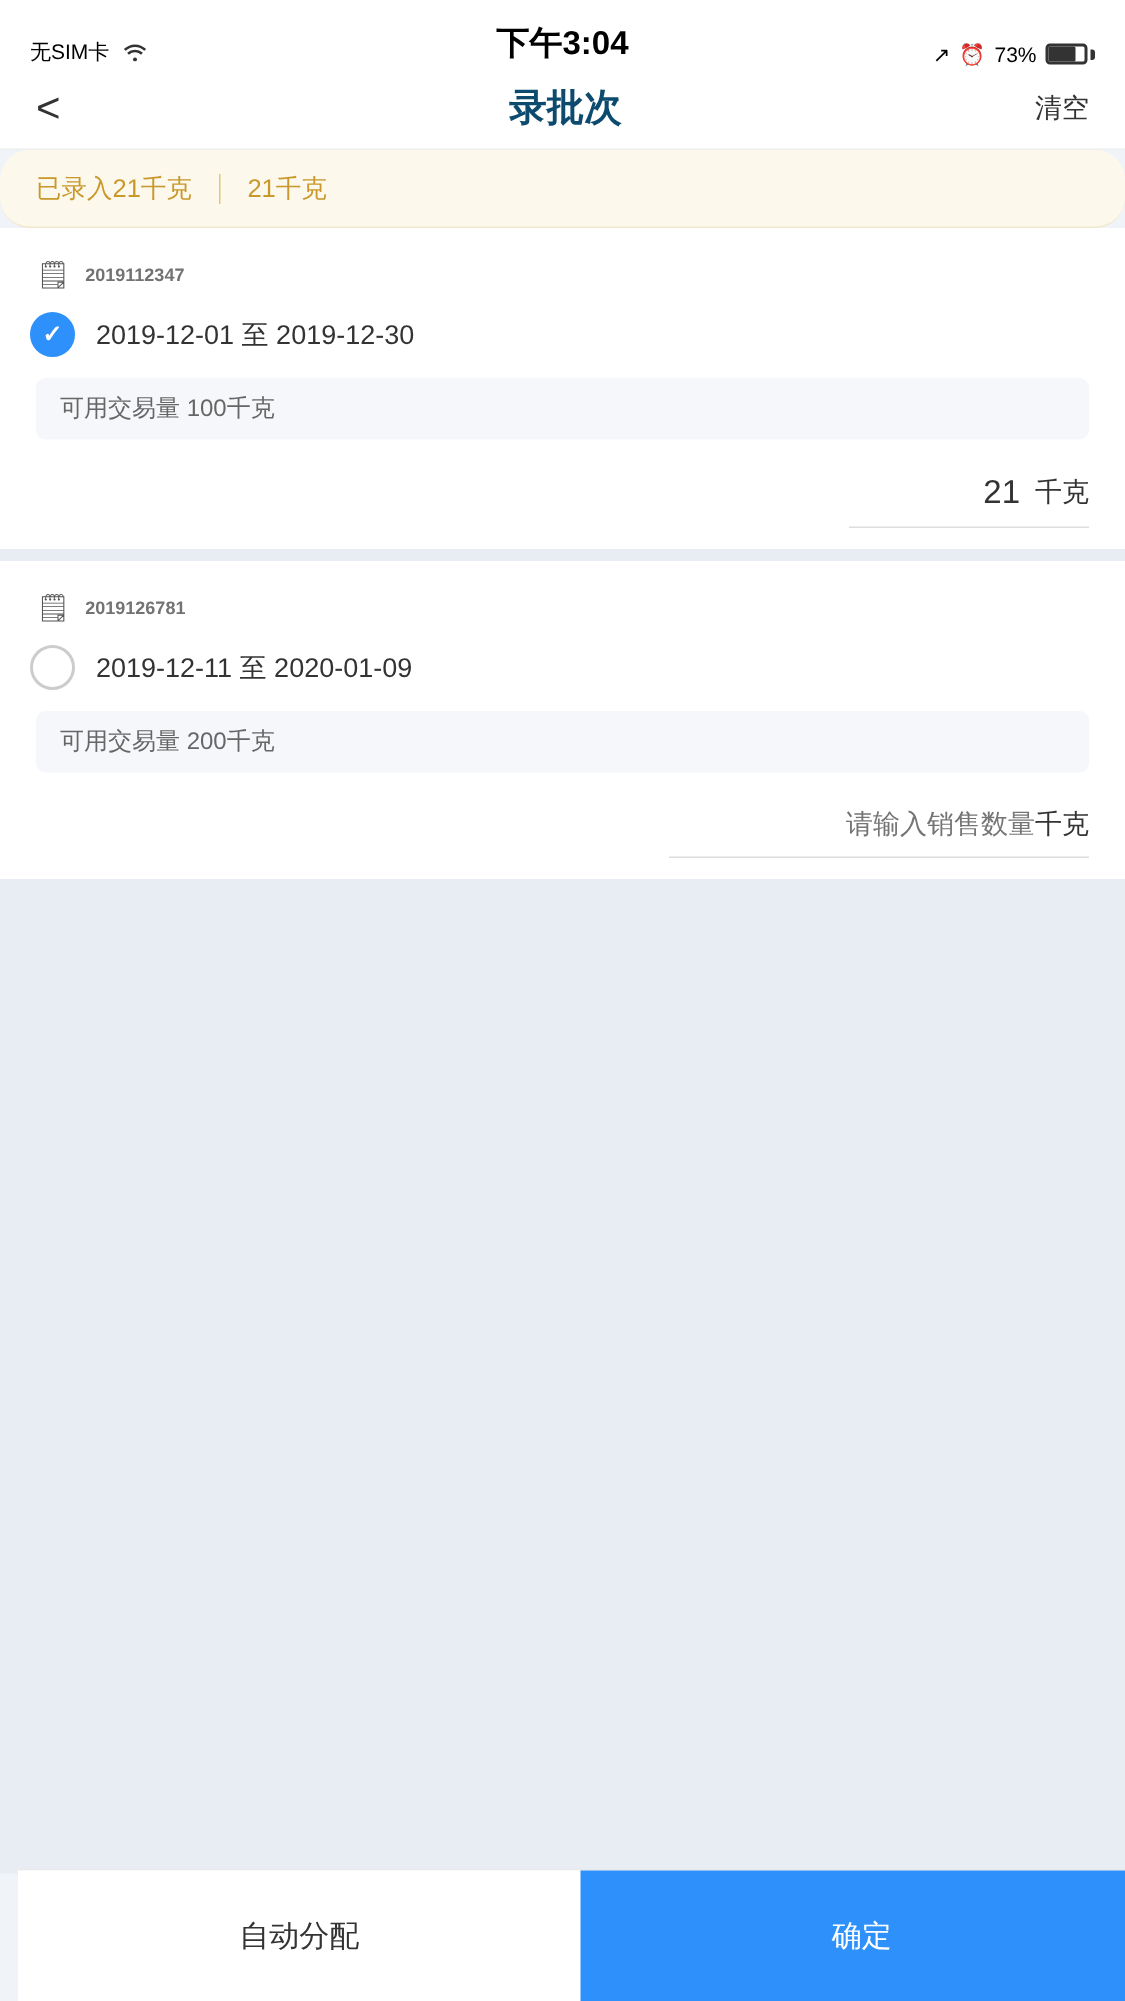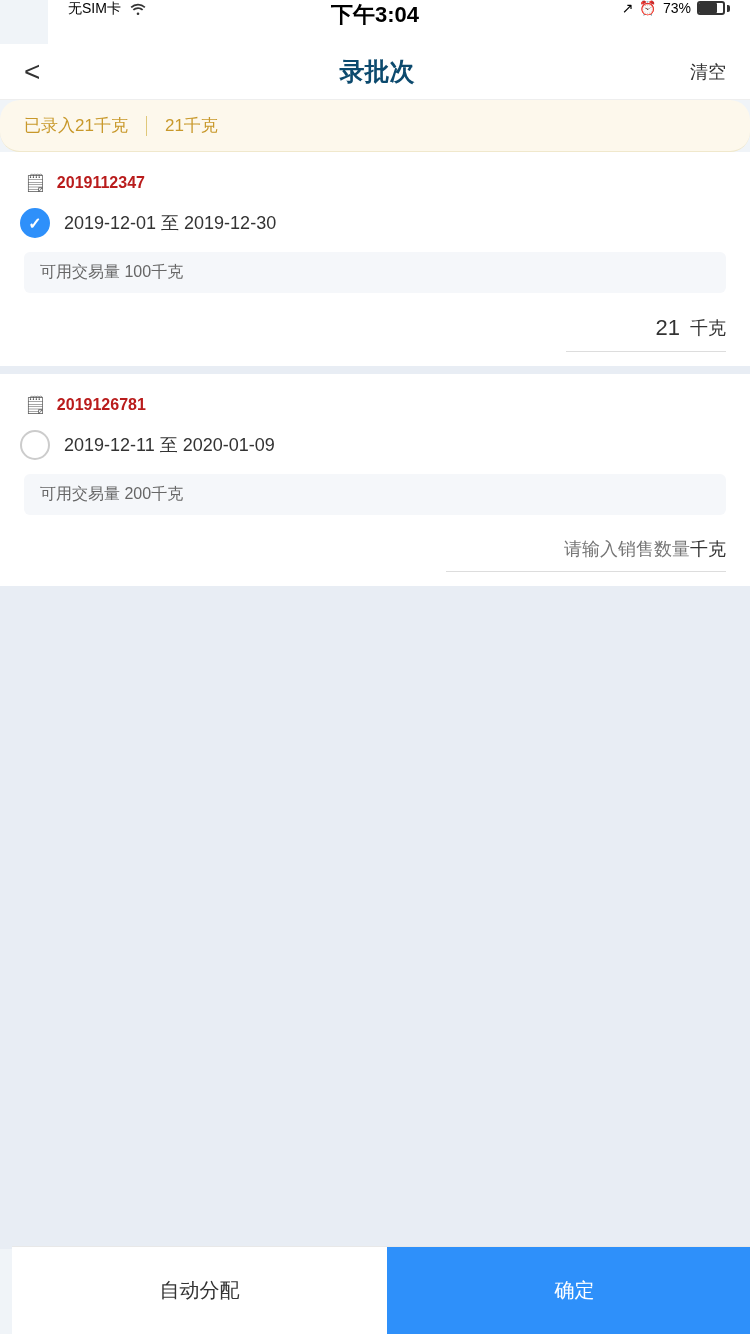--- a/index.html
+++ b/index.html
@@ -10,26 +10,25 @@
       width: 750px;
       min-height: 1334px;
       overflow-x: hidden;
     }
 
     
     .status-bar {
       background: #fff;
       height: 44px;
       display: flex;
-      align-items: flex-start;
+      align-items: flex-end;
       justify-content: space-between;
       padding: 0 20px;
       font-size: 15px;
       font-weight: 500;
-      margin-left: 48px;
     }
     .status-left {
       display: flex;
       align-items: center;
       gap: 8px;
       font-size: 14px;
     }
     .status-center {
       font-size: 22px;
       font-weight: 600;
@@ -133,23 +132,23 @@
       display: flex;
       align-items: center;
       padding: 20px 24px 6px 24px;
       gap: 10px;
     }
     .batch-icon {
       font-size: 18px;
       color: #555;
     }
     .batch-id {
-      font-size: 16px;
+      font-size: 12px;
       font-weight: 600;
-      color: #b91c1c;
+      color: #737373;
     }
 
     .batch-row {
       display: flex;
       align-items: center;
       padding: 8px 24px 10px 20px;
       gap: 14px;
     }
     .radio-circle {
       width: 30px;

